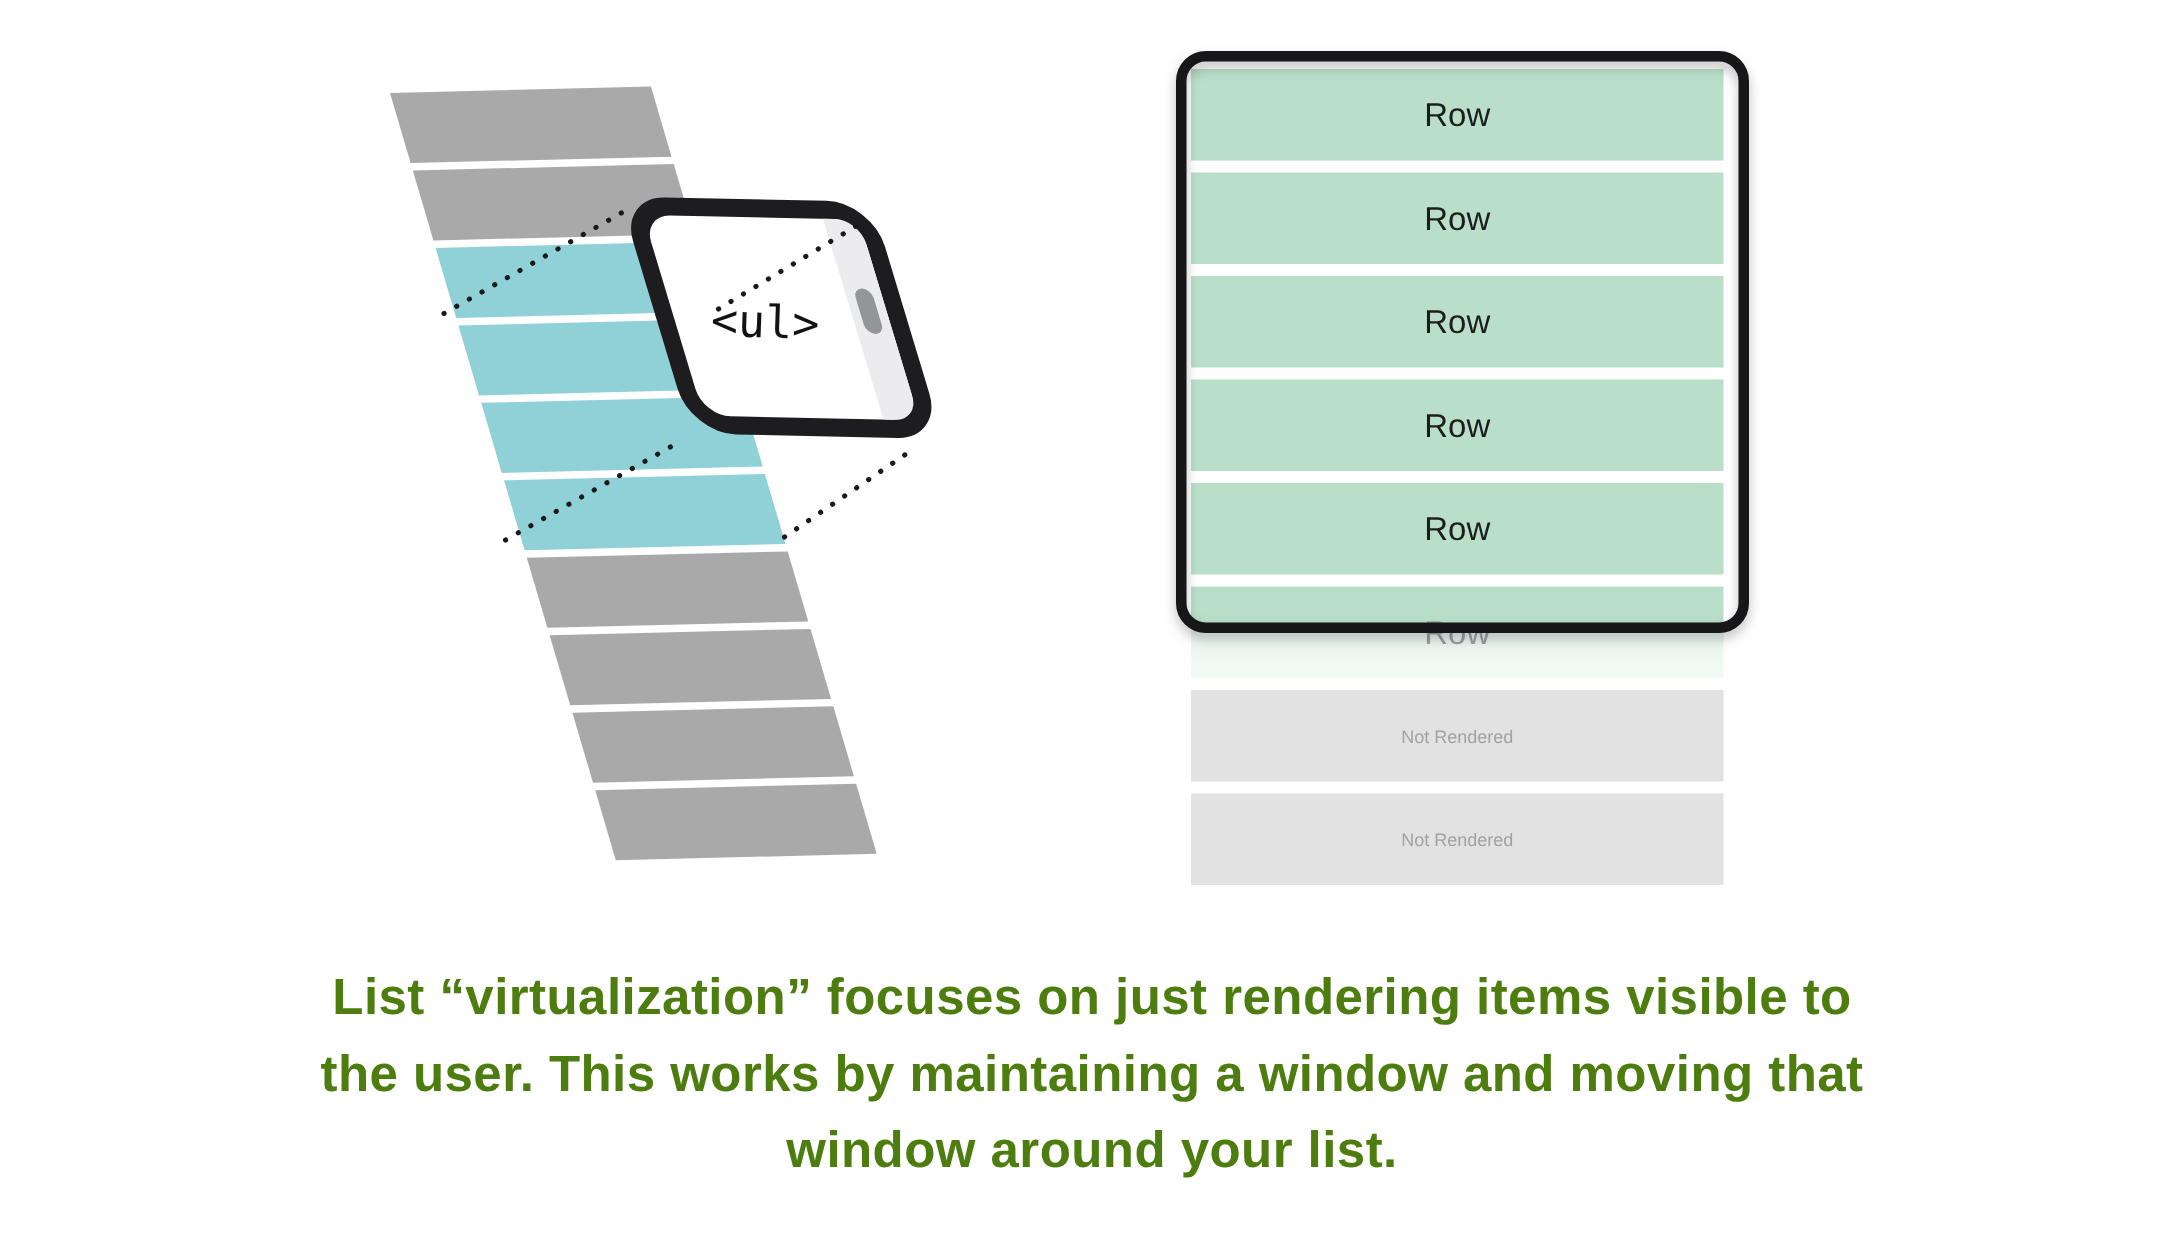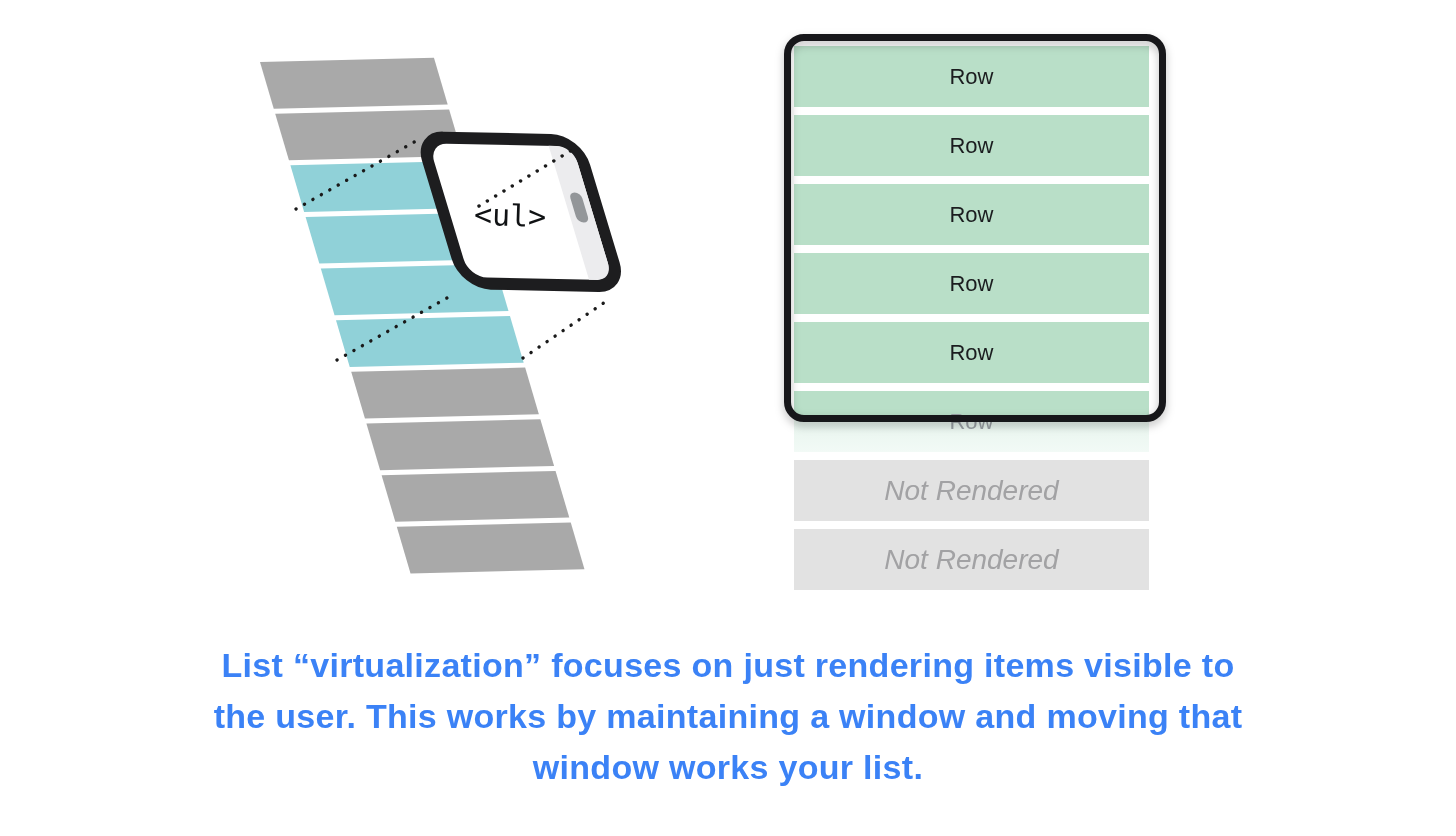--- a/index.html
+++ b/index.html
@@ -28,21 +28,21 @@
     font-family:"DejaVu Sans Mono","Liberation Mono",monospace;
     font-size:30px;font-weight:500;color:#101214;transform:rotate(2deg);
   }
   .dotted-overlay{position:absolute;left:0;top:0;z-index:7;pointer-events:none;}
   
   .right-rows{position:absolute;left:794px;top:46px;width:355px;z-index:1;}
   .rrow{
     height:61px;margin-bottom:8px;display:flex;align-items:center;justify-content:center;
     font-size:22px;
   }
-  .rrow.not_rendered{font-size:28px;font-style:italic;}
+  .rrow.not_rendered{font-size:12px;}
   .win-frame{
     position:absolute;left:784px;top:34px;width:382px;height:388px;
     box-sizing:border-box;border:7px solid #17171a;border-radius:20px;z-index:3;
     filter:drop-shadow(0 4px 4px rgba(0,0,0,0.25));
   }
   
   .caption{
     position:absolute;left:0;right:0;top:640px;text-align:center;
     font-weight:bold;font-size:34px;line-height:51px;letter-spacing:0.3px;
   }
@@ -101,19 +101,19 @@
       </div>
       <div class="rrow not_rendered" style="background: rgb(226, 226, 226); color: rgb(162, 162, 164);">
         <span>Not Rendered</span>
       </div>
       <div class="rrow not_rendered" style="background: rgb(226, 226, 226); color: rgb(162, 162, 164);">
         <span>Not Rendered</span>
       </div>
     </div>
   <div class="win-frame" id="win-frame" style="border-color: rgb(23, 23, 26);"></div>
 
-  <div class="caption" id="caption" style="color: #3b82f6;">
+  <div class="caption" id="caption" style="color: #4d7c0f;">
     <div>List “virtualization” focuses on just rendering items visible to</div>
     <div>the user. This works by maintaining a window and moving that</div>
-    <div>window works your list.</div>
+    <div>window around your list.</div>
   </div>
 
 </div>
 
 </body></html>

